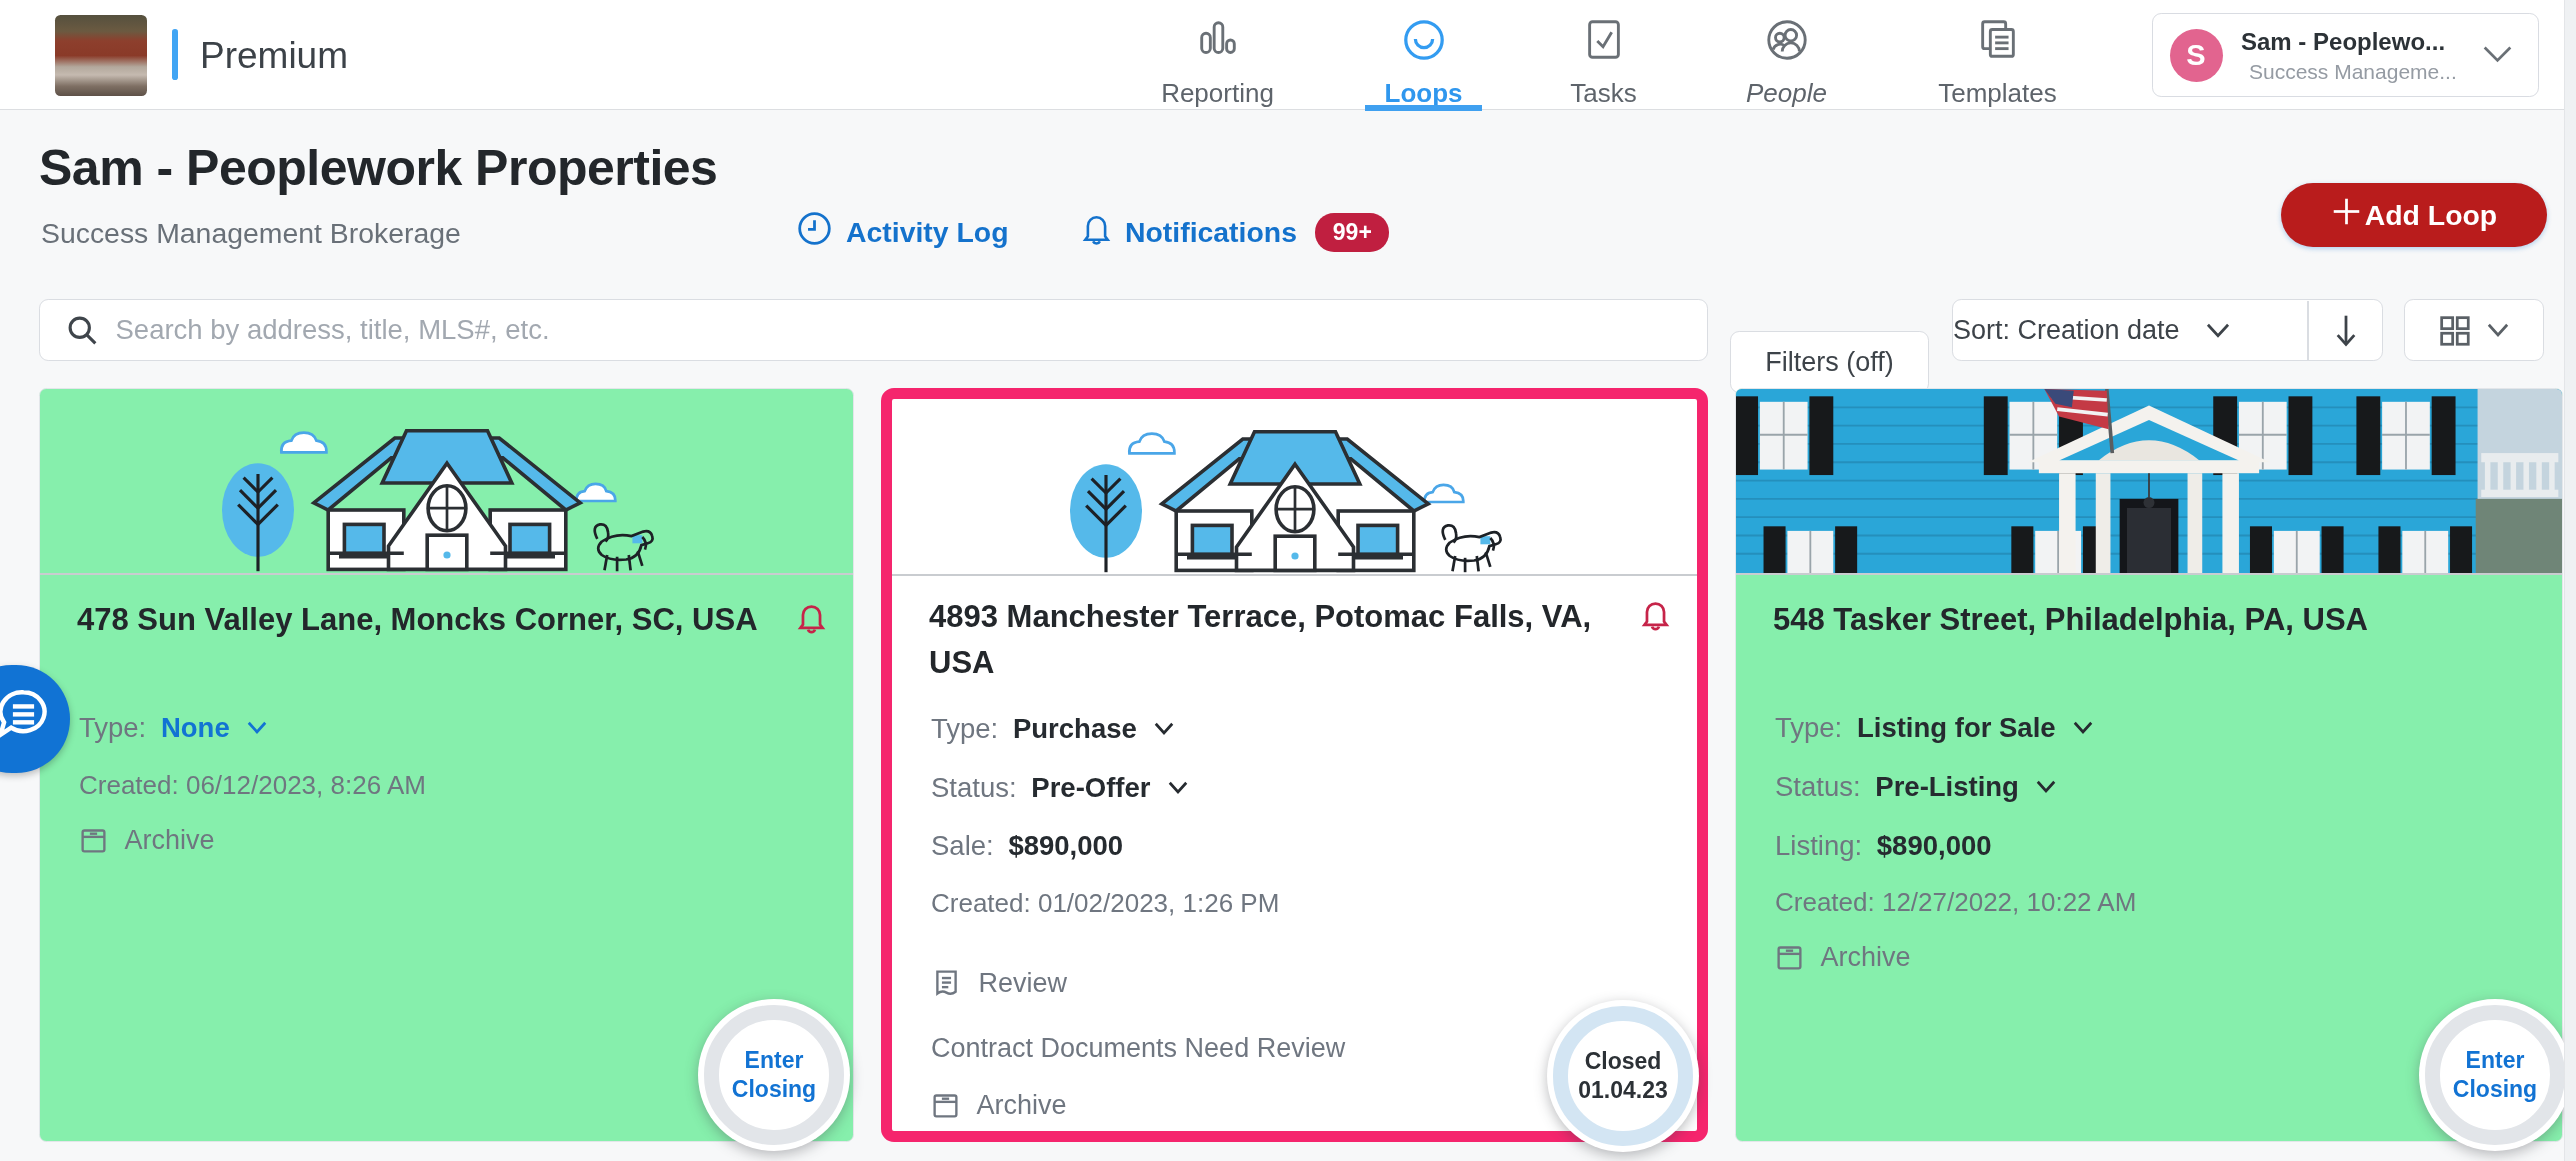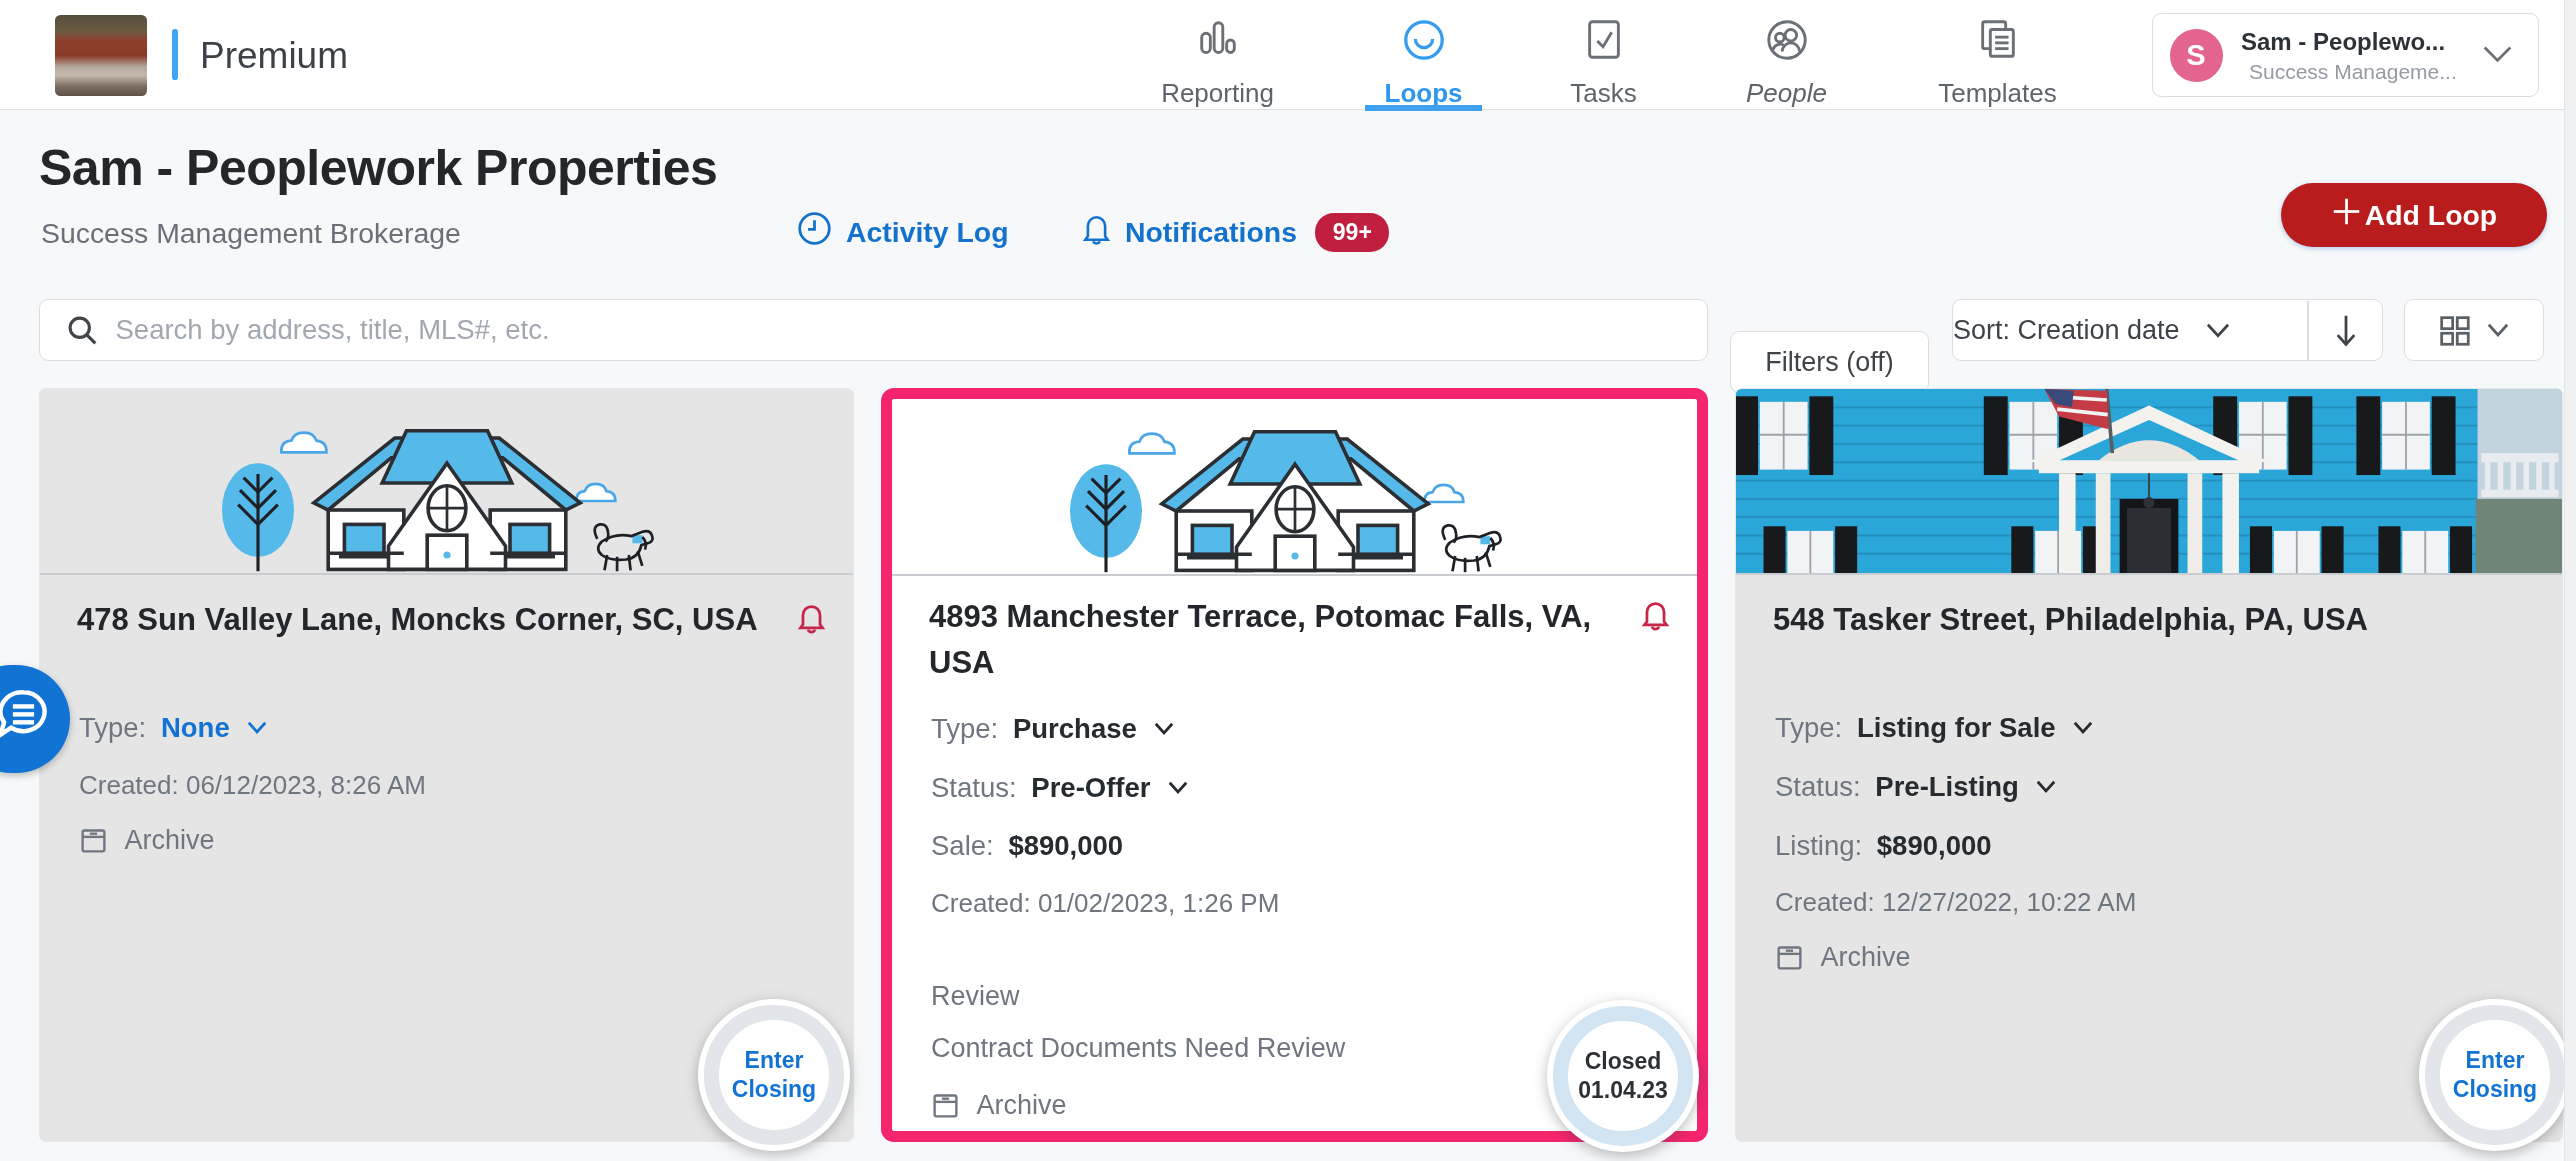--- a/index.html
+++ b/index.html
@@ -43,21 +43,21 @@
   #search-input { flex:1; height:55px; border:none; outline:none; font-size:27.5px; color:#3c4248; margin-left:16.5px; background:transparent; font-family:inherit; }
   #search-input::placeholder { color:#a2a8b0; }
   #filters-btn { left:1730px; width:199px; display:flex; align-items:center; justify-content:center; font-size:27px; color:#3d4349; cursor:pointer;margin-top:32px; }
   #sort-group { left:1952px; width:431px; display:flex; align-items:center; }
   #sort-main { flex:1; display:flex; align-items:center; justify-content:flex-start; gap:25px; font-size:27px; color:#3d4349; height:100%; cursor:pointer; }
   #sort-divider { width:1.8px; height:59px; background:#dadde2; }
   #sort-direction { width:73px; height:100%; display:flex; align-items:center; justify-content:center; cursor:pointer; color:#3d4349; }
   #view-btn { left:2404px; width:140px; display:flex; align-items:center; justify-content:center; gap:14.7px; cursor:pointer; color:#5a6066; }
 
   
-  .card { position:absolute; top:388px; height:754px; background:#e5e5e5; border:1.8px solid #e3e6ea; border-radius:7.3px; }
+  .card { position:absolute; top:388px; height:754px; background:#86efac; border:1.8px solid #e3e6ea; border-radius:7.3px; }
   #card-1 { left:39px;  width:815px; }
   #card-3 { left:1735px; width:828px; }
   #card-2-wrap { position:absolute; left:881px; top:388px; width:827px; height:754px; border:11px solid #f5256d; border-radius:13px; background:#fff; z-index:4;padding-left:31px; }
 
   .illus { position:absolute; left:0; right:0; top:0; height:184px; overflow:hidden; }
   .illus svg { position:absolute; left:50%; bottom:0; transform:translateX(-50%); }
   .groundline { position:absolute; left:0; right:0; height:1.8px; background:#c9ccd0; }
   .card .groundline { top:184px; }
   #card-2-wrap .groundline { top:175px; }
   #card-2-wrap .illus { height:175px; }
@@ -392,21 +392,21 @@
         </svg>
     </div>
 
     <div class="crow" style="top:427px;">
       <span>Sale:</span>
       <span class="val" style="font-weight:700;">$890,000</span>
     </div>
 
     <div class="created-row" style="top:486px;">Created: 01/02/2023, 1:26 PM</div>
 
-    <div class="icon-row" style="top:565px;flex-direction:column;">
+    <div class="icon-row" style="top:565px;">
       <svg viewBox="0 0 34 34" width="31" height="31" fill="none" stroke="#6f7680" stroke-width="2.6">
         <path d="M7 4 h20 v22 q-5 4 -10 1 q-5 -3 -10 1 z"></path>
           <line x1="12" y1="11" x2="22" y2="11"></line>
           <line x1="12" y1="16" x2="22" y2="16"></line>
           <line x1="12" y1="21" x2="19" y2="21"></line>
       </svg>
       <span>Review</span>
     </div>
 
     <div class="note-row" style="top:631px;">Contract Documents Need Review</div>

